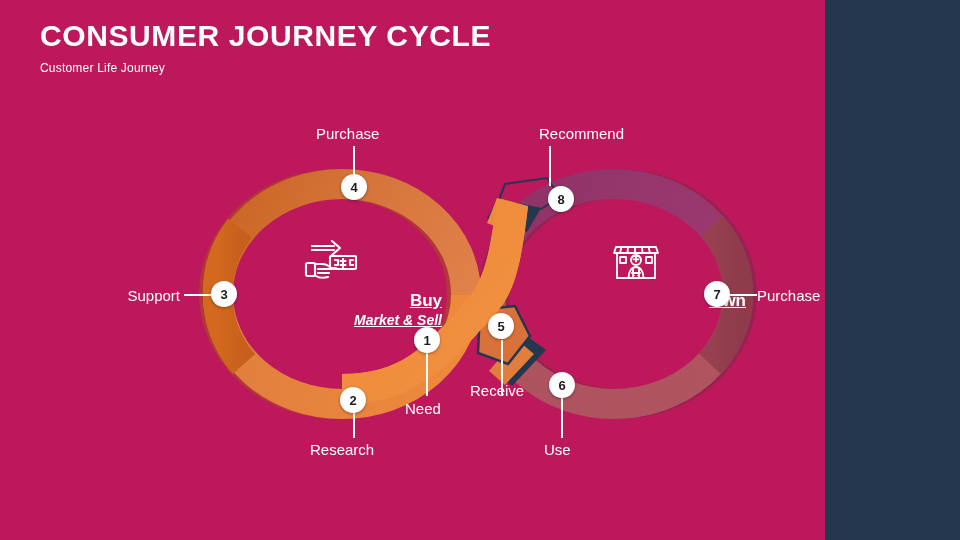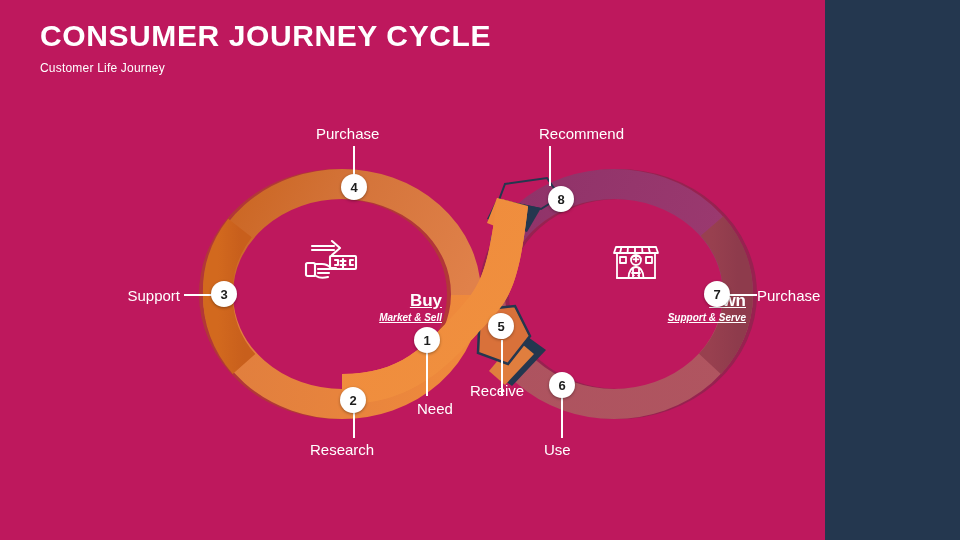--- a/index.html
+++ b/index.html
@@ -63,21 +63,21 @@
     display: flex;
     align-items: flex-end;
     justify-content: center;
   }
   .lobe-title {
     font-size: 17px;
     font-weight: bold;
     line-height: 1.25;
   }
   .lobe-sub {
-    font-size: 10px;
+    font-size: 14px;
     font-style: italic;
     font-weight: bold;
     line-height: 1.35;
   }
   #lobe-buy  { left: 222px; top: 238px; }
   #lobe-own  { left: 526px; top: 238px; }
 
   
   .badge {
     position: absolute;
@@ -280,21 +280,20 @@
         <path d="M19.2 20.5 c1.6-3.5 8-3.5 9.6 0"></path>
 
         <path d="M16.5 40 c0-7 3.5-11 7.5-11 s7.5 4 7.5 11"></path>
         <path d="M21 31 v9 M27 31 v9"></path>
         <path d="M20 35 h8"></path>
         <circle cx="22" cy="37.5" r="0.8" fill="#ffffff" stroke="none"></circle>
         <circle cx="26" cy="37.5" r="0.8" fill="#ffffff" stroke="none"></circle>
       </svg>
     </div>
     <div class="lobe-title">Own</div>
-    <div class="lobe-sub">Support &amp; Serve</div>
   </div>
 
   <div class="leader-line v" style="left:353px; top:146px; height:32px;"></div>
 
   <div class="leader-line v" style="left:549px; top:146px; height:40px;"></div>
 
   <div class="leader-line h" style="left:184px; top:294px; width:30px;"></div>
 
   <div class="leader-line h" style="left:729px; top:294px; width:28px;"></div>
 
@@ -308,21 +307,21 @@
 
   <div class="badge" style="left:414px; top:327px;">1</div>
   <div class="badge" style="left:340px; top:387px;">2</div>
   <div class="badge" style="left:211px; top:281px;">3</div>
   <div class="badge" style="left:341px; top:174px;">4</div>
   <div class="badge" style="left:488px; top:313px;">5</div>
   <div class="badge" style="left:549px; top:372px;">6</div>
   <div class="badge" style="left:704px; top:281px;">7</div>
   <div class="badge" style="left:548px; top:186px;">8</div>
 
-  <div class="leader-label" style="left:405px; top:400px;margin-left:12px;">Need</div>
+  <div class="leader-label" style="left:405px; top:400px;">Need</div>
   <div class="leader-label" style="left:310px; top:441px;text-align:center;">Research</div>
   <div class="leader-label right-anchor" style="left:80px; top:287px; width:100px;">Support</div>
   <div class="leader-label" style="left:316px; top:125px;">Purchase</div>
   <div class="leader-label" style="left:470px; top:382px;">Receive</div>
   <div class="leader-label" style="left:544px; top:441px;text-align:center;">Use</div>
   <div class="leader-label" style="left:757px; top:287px;">Purchase</div>
   <div class="leader-label" style="left:501px; top:125px;margin-left:38px;">Recommend</div>
 
 </div>
 

